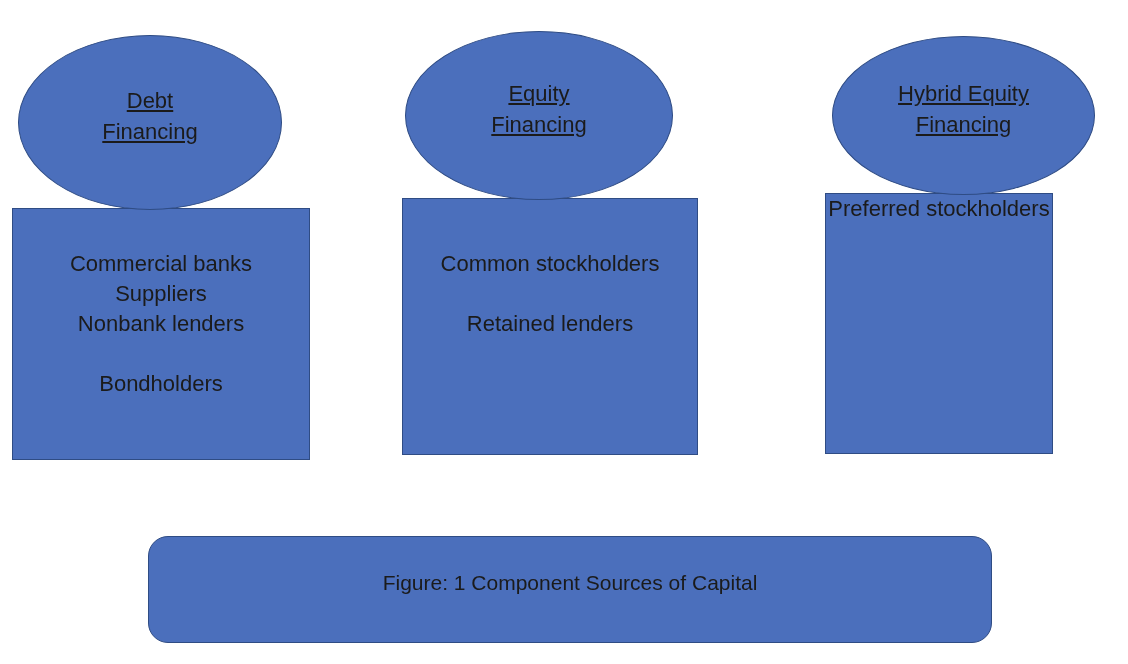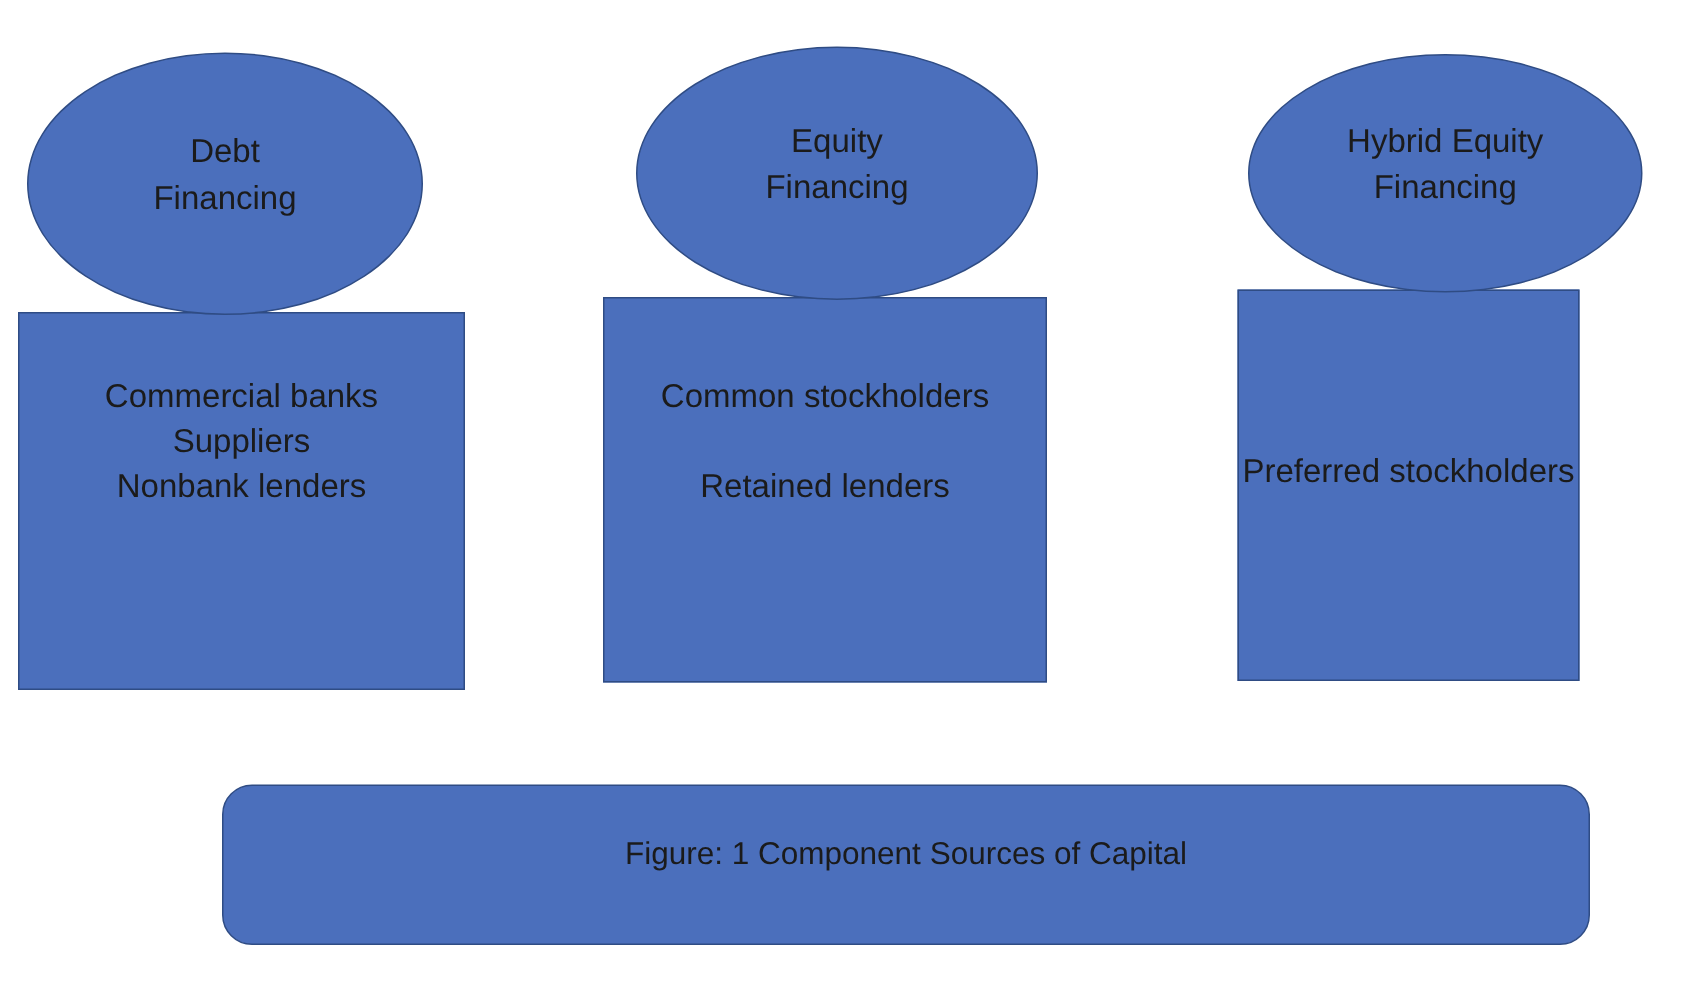--- a/index.html
+++ b/index.html
@@ -24,20 +24,21 @@
     box-sizing: border-box;
   }
   .ellipse {
     border-radius: 50%;
     z-index: 2;
     display: flex;
     flex-direction: column;
     align-items: center;
     justify-content: center;
     text-align: center;
+    text-decoration: underline;
   }
   .ellipse .inner { transform: translateY(-7px); }
   .rect {
     z-index: 1;
     text-align: center;
   }
   .eline {
     font-size: 22px;
     line-height: 31px;
     white-space: nowrap;
@@ -45,28 +46,28 @@
   .bline {
     font-size: 22px;
     line-height: 30px;
     min-height: 30px;
     white-space: nowrap;
   }
   
   .ellipse-debt   { left: 18px;  top: 35px;  width: 264px; height: 175px; }
   .rect-debt      { left: 12px;  top: 208px; width: 298px; height: 252px; padding-top: 40px; }
   
-  .ellipse-equity { left: 424px; top: 31px;  width: 268px; height: 169px; }
+  .ellipse-equity { left: 405px; top: 31px;  width: 268px; height: 169px; }
   .rect-equity    { left: 402px; top: 198px; width: 296px; height: 257px; padding-top: 50px; }
   
   .ellipse-hybrid { left: 832px; top: 36px;  width: 263px; height: 159px; justify-content: center; }
-  .rect-hybrid    { left: 825px; top: 193px; width: 228px; height: 261px; padding-top: 105px; }
+  .rect-hybrid    { left: 825px; top: 193px; width: 228px; height: 261px; }
   
   .caption-box {
-    left: 148px; top: 523px; width: 912px; height: 107px;
+    left: 148px; top: 536px; width: 844px; height: 107px;
     border-radius: 20px;
     z-index: 1;
     display: flex;
     align-items: center;
     justify-content: center;
     text-align: center;
   }
   .caption-text {
     font-size: 21px;
     transform: translateY(-7px);
@@ -76,20 +77,21 @@
 </head>
 <body>
 
 <div class="canvas">
 
   <div class="shape rect rect-debt">
     <div class="bline">Commercial banks</div>
     <div class="bline">Suppliers</div>
     <div class="bline">Nonbank lenders</div>
     <div class="bline"></div>
+    <div class="bline">Bondholders</div>
   </div>
   <div class="shape ellipse ellipse-debt">
     <div class="inner">
       <div class="eline">Debt</div>
       <div class="eline">Financing</div>
     </div>
   </div>
 
   <div class="shape rect rect-equity">
     <div class="bline">Common stockholders</div>

